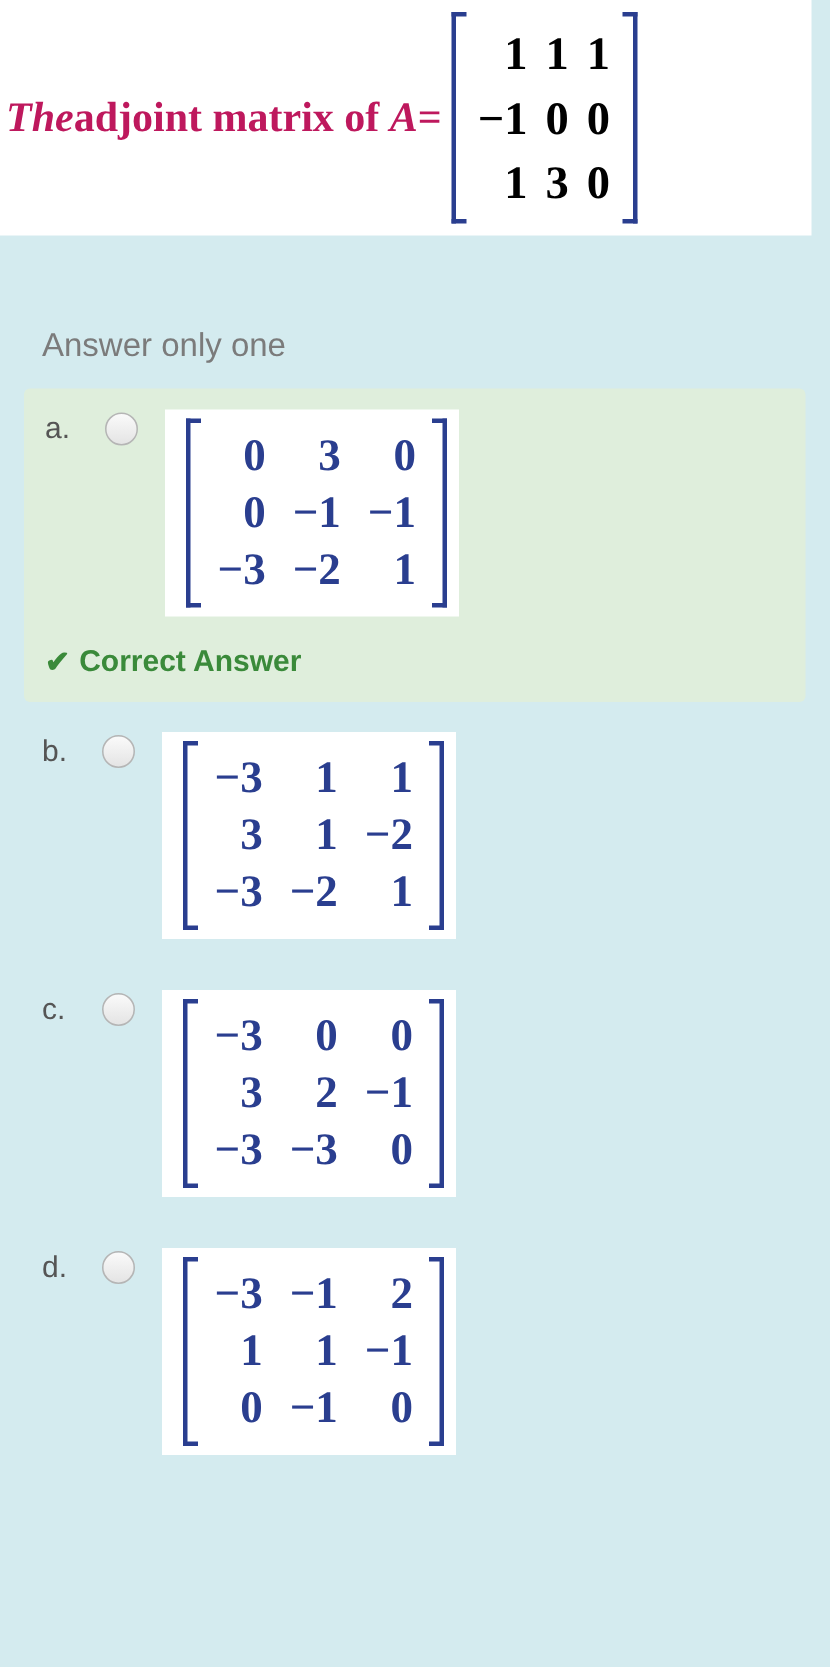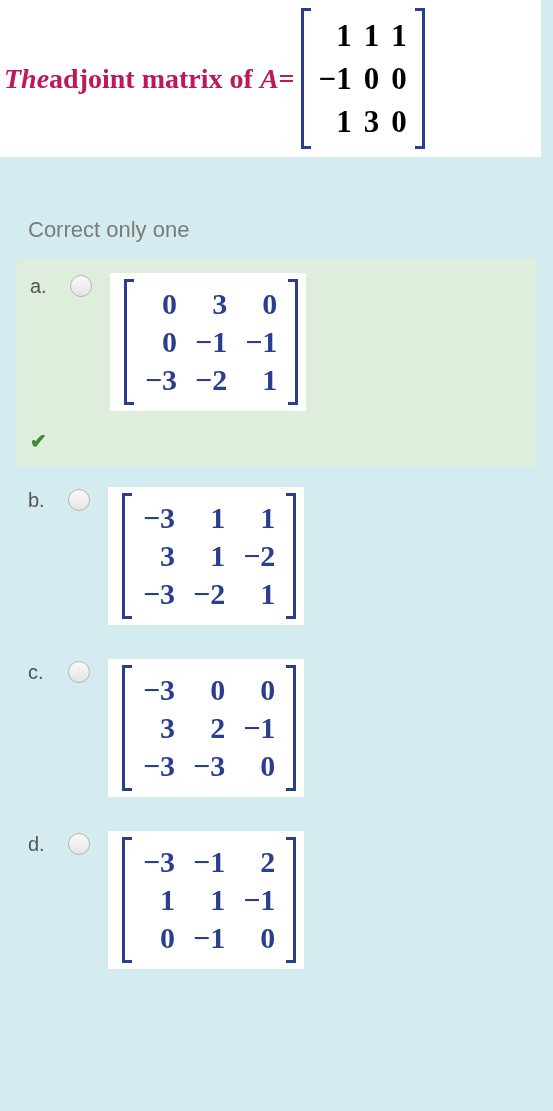--- a/index.html
+++ b/index.html
@@ -138,21 +138,21 @@
       <span class="matrix-row">
         <span class="matrix-cell">1</span>
         <span class="matrix-cell">3</span>
         <span class="matrix-cell">0</span>
       </span>
     </span>
     <span class="bracket-right"></span>
   </span>
 </div>
 
-<div class="instruction">Correct only one</div>
+<div class="instruction">Answer only one</div>
 
 <div class="options">
 
   <div class="option correct">
     <div class="option-header">
       <span class="option-letter">a.</span>
       <span class="radio-outer"></span>
       <span class="option-matrix-wrap">
         <span class="matrix-container">
           <span class="bracket-left"></span>
@@ -172,20 +172,21 @@
               <span class="matrix-cell">−2</span>
               <span class="matrix-cell">1</span>
             </span>
           </span>
           <span class="bracket-right"></span>
         </span>
       </span>
     </div>
     <div class="correct-label">
       <span class="checkmark">✔</span>
+      <span>Correct Answer</span>
     </div>
   </div>
 
   <div class="option">
     <div class="option-header">
       <span class="option-letter">b.</span>
       <span class="radio-outer"></span>
       <span class="option-matrix-wrap">
         <span class="matrix-container">
           <span class="bracket-left"></span>

